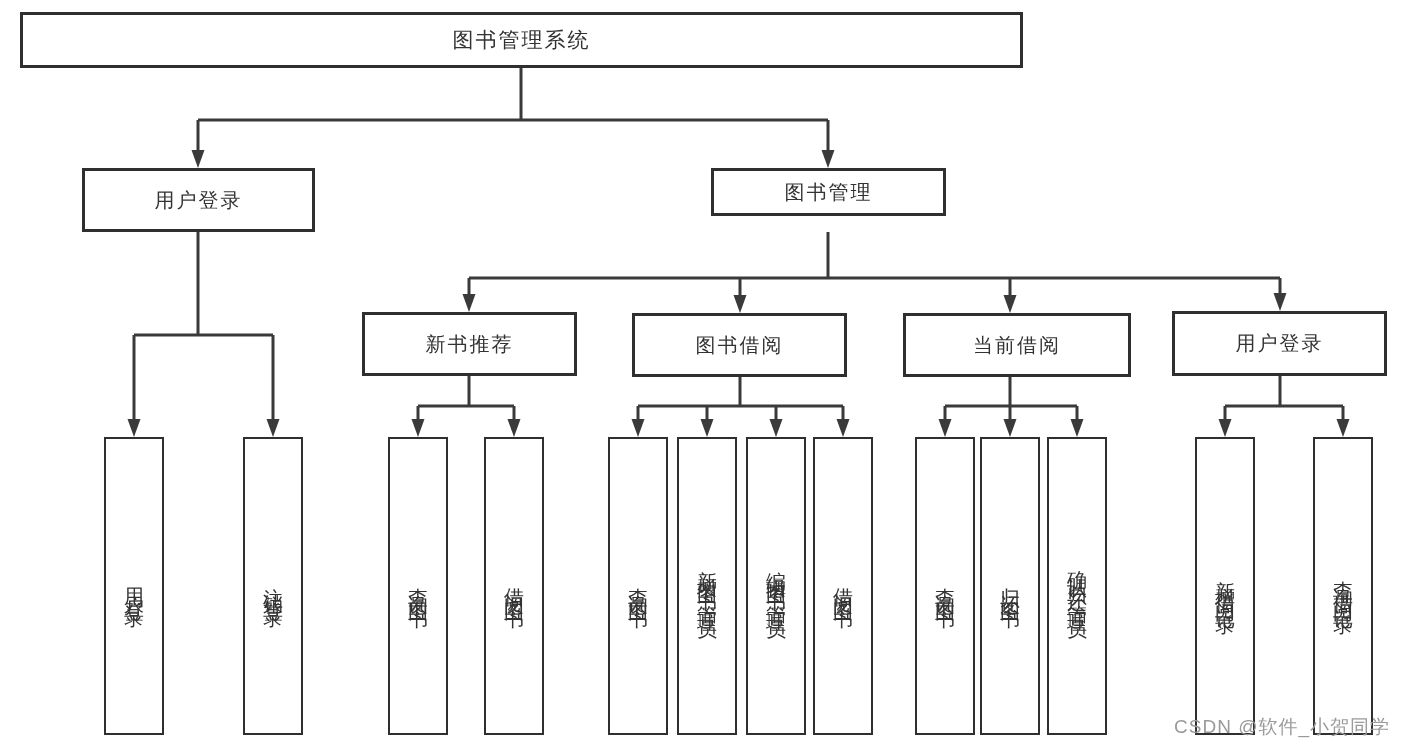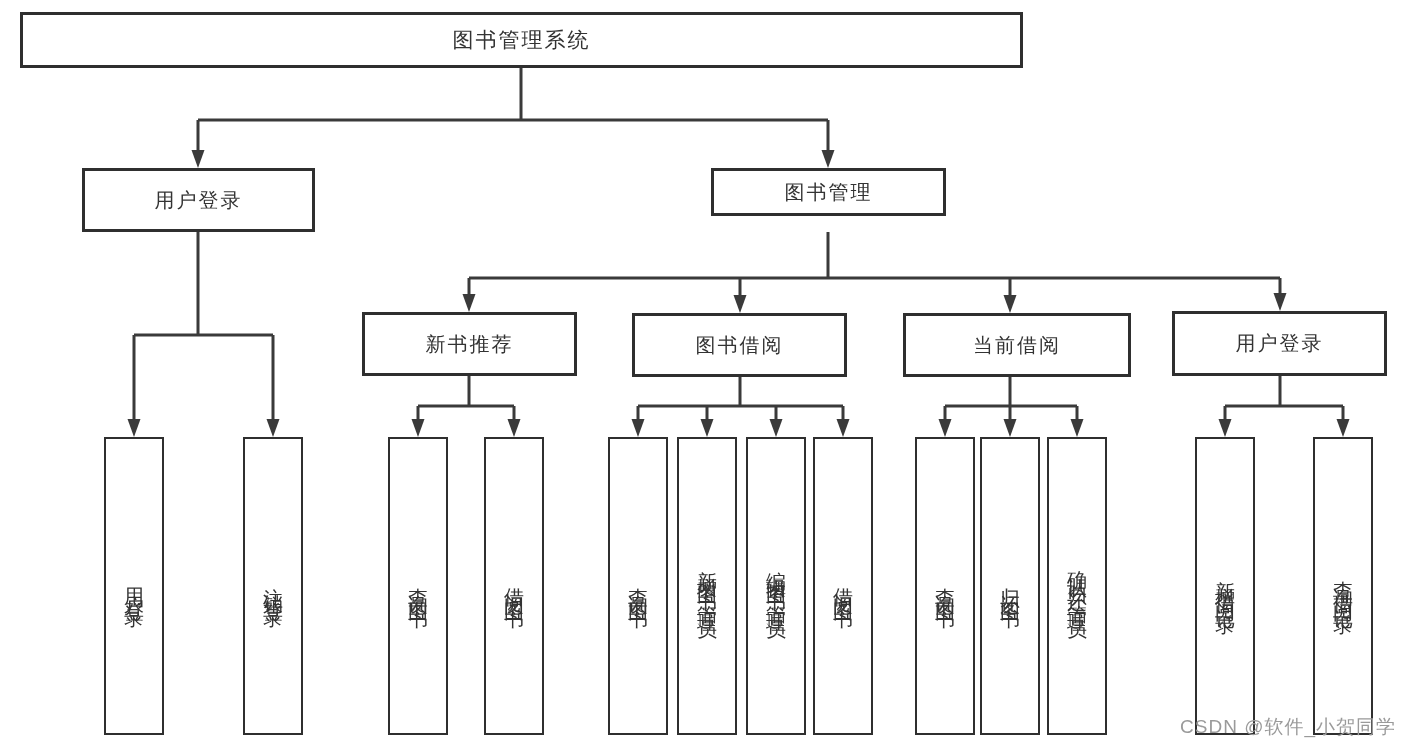--- a/index.html
+++ b/index.html
@@ -28,21 +28,21 @@
     border:2px solid var(--border);
     width:60px;height:298px;top:437px;
     display:flex;align-items:center;justify-content:center;z-index:2;
   }
   .v-label{
     writing-mode:vertical-rl;text-orientation:mixed;
     font-size:20px;letter-spacing:7px;line-height:1.05;
     color:var(--text);max-height:284px;
   }
   #watermark{
-    position:absolute;top:714px;right:9px;z-index:10;
+    position:absolute;top:714px;right:15px;z-index:10;
     font-size:19px;color:var(--wm);letter-spacing:1px;white-space:nowrap;
   }
   svg .wire{stroke:var(--line);stroke-width:3;fill:none;}
   svg .head{fill:var(--line);stroke:none;}
 </style>
 </head>
 <body>
 
 <div id="canvas">
 

